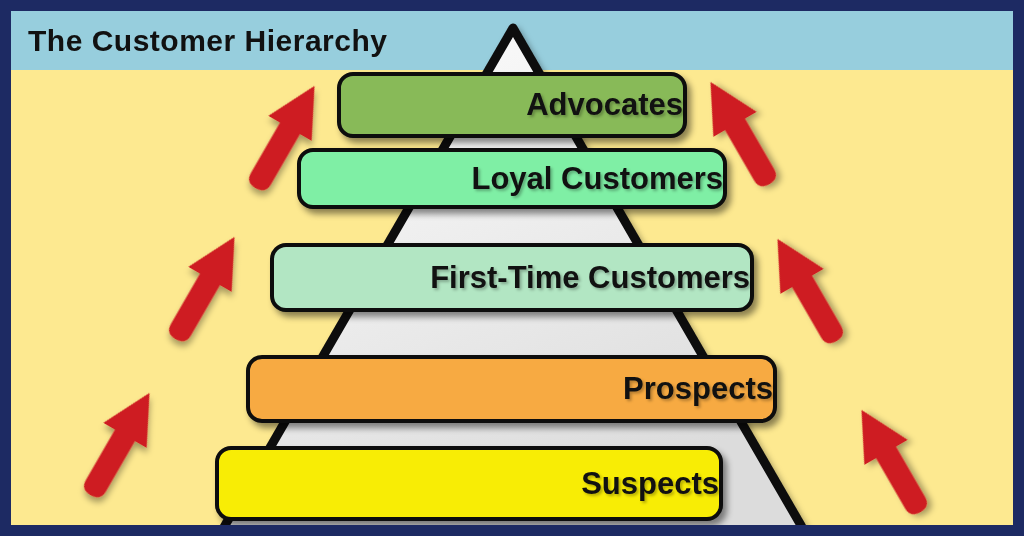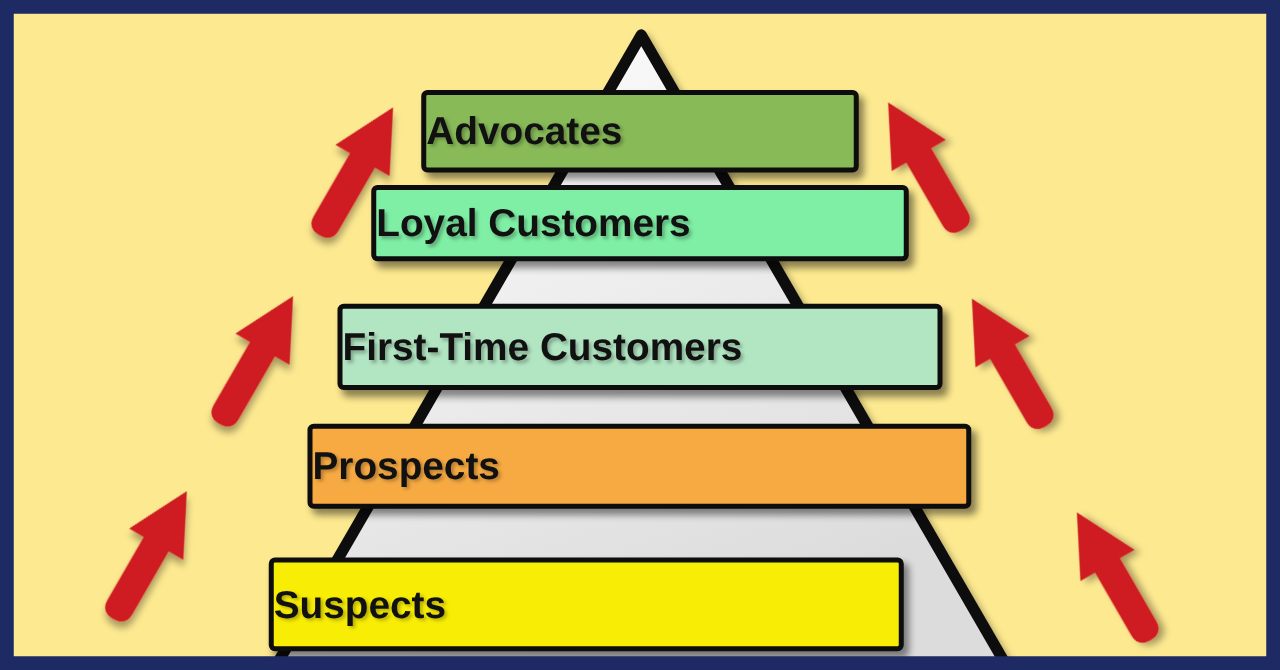--- a/index.html
+++ b/index.html
@@ -23,23 +23,23 @@
     letter-spacing:0.5px;
   }
   .layer{
     position:absolute;left:0;top:0;width:1024px;height:536px;
     z-index:2;
   }
   .level{
     position:absolute;
     box-sizing:border-box;
     border:4px solid var(--box-border,#0d0d0d);
-    border-radius:5px;
+    border-radius:16px;
     box-shadow:4px 5px 6px rgba(0,0,0,0.45);
-    display:flex;align-items:center;justify-content:flex-start;
+    display:flex;align-items:center;justify-content:flex-end;
     z-index:3;
   }
   .level .lbl{
     font-size:31px;font-weight:bold;
     color:var(--text,#111);
     text-shadow:2px 2px 3px rgba(0,0,0,0.28);
     white-space:nowrap;
   }
   .lv1{left:337px;top:72px;width:350px;height:66px;}
   .lv2{left:297px;top:148px;width:430px;height:61px;}
@@ -51,20 +51,23 @@
     border:11px solid var(--frame-border,#1d2a63);
     z-index:4;
     pointer-events:none;
   }
 </style>
 </head>
 <body>
 
 <div class="frame">
 
+  <div class="band">
+    <div class="title">The Customer Hierarchy</div>
+  </div>
 
   <svg class="layer" viewBox="0 0 1024 536">
     <defs>
       <linearGradient id="pyrGrad" x1="0" y1="0" x2="0.45" y2="1">
         <stop offset="0" stop-color="#ffffff"></stop>
         <stop offset="1" stop-color="#dcdcdc"></stop>
       </linearGradient>
       <filter id="softShadow" x="-40%" y="-40%" width="180%" height="180%">
         <feDropShadow dx="3" dy="4" stdDeviation="3" flood-opacity="0.35"></feDropShadow>
       </filter>
@@ -95,21 +98,21 @@
 
   <div class="level lv1" style="background-color: rgb(136, 186, 88);">
     <span class="lbl">Advocates</span>
   </div>
   <div class="level lv2" style="background-color: rgb(127, 239, 165);">
     <span class="lbl">Loyal Customers</span>
   </div>
   <div class="level lv3" style="background-color: rgb(178, 230, 195);">
     <span class="lbl">First-Time Customers</span>
   </div>
-  <div class="level lv4" style="background-color: rgb(247, 170, 66);">
+  <div class="level lv4" style="background-color: rgb(247, 170, 66); margin-top: 16px;">
     <span class="lbl">Prospects</span>
   </div>
   <div class="level lv5" style="background-color: rgb(248, 237, 5);">
     <span class="lbl">Suspects</span>
   </div>
 
   <div class="border-overlay"></div>
 </div>
 
 </body></html>

